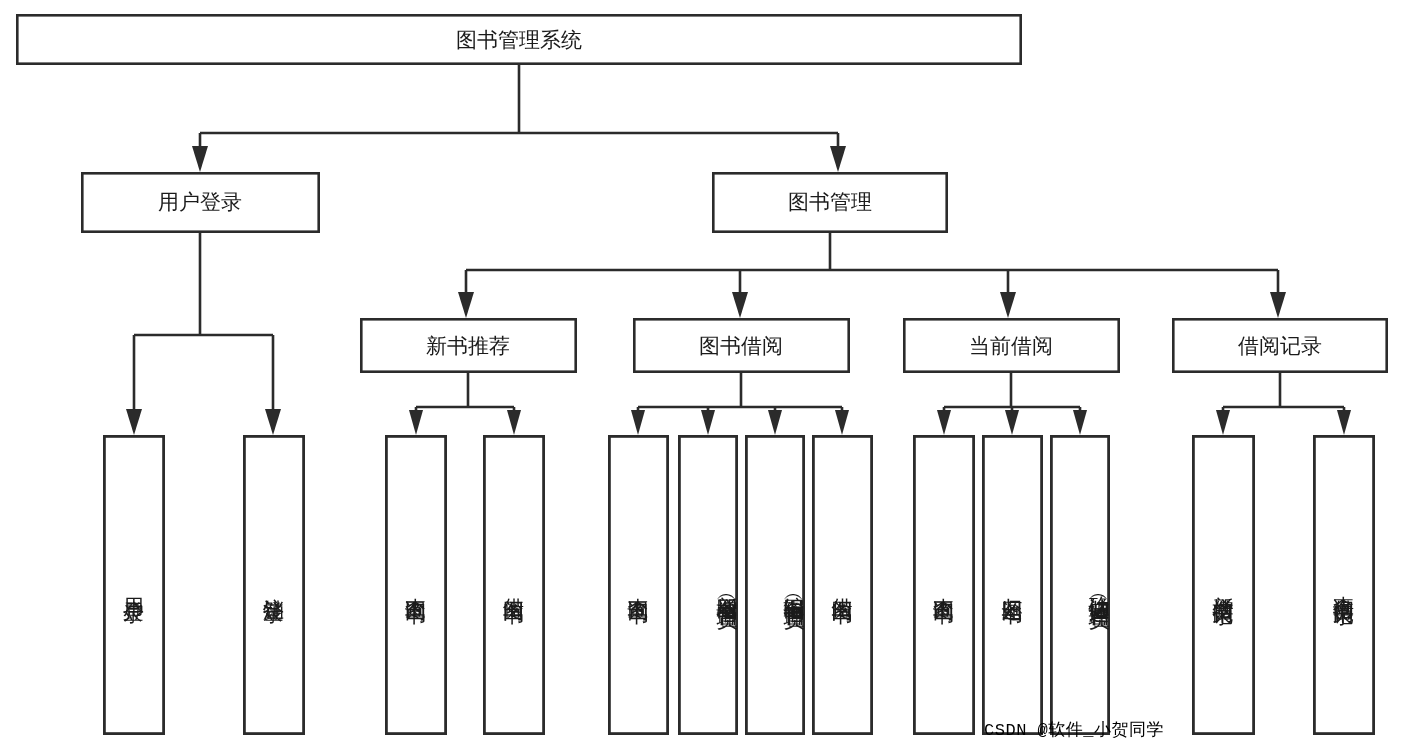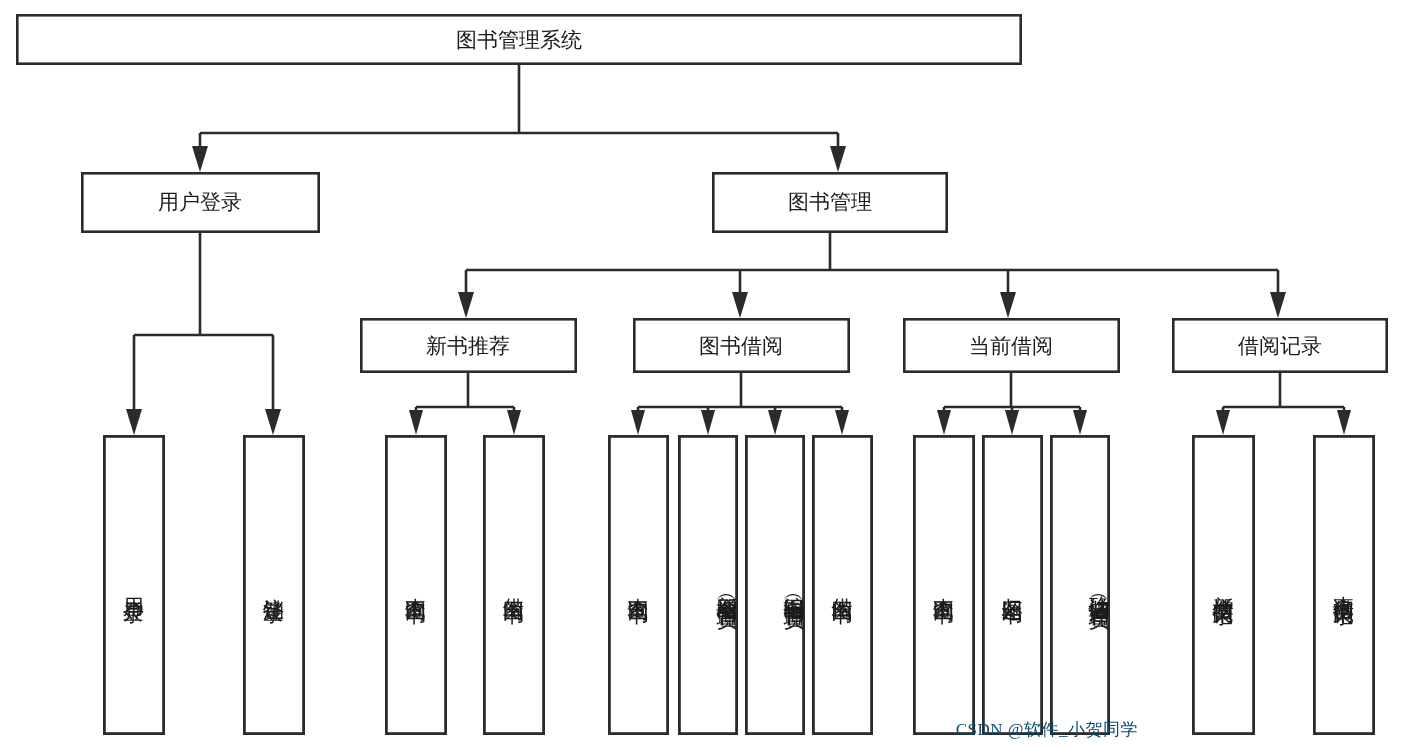--- a/index.html
+++ b/index.html
@@ -11,20 +11,21 @@
     width: 1405px;
     height: 747px;
     font-family: "Liberation Sans", "DejaVu Sans", sans-serif;
     overflow: hidden;
   }
   #diagram-root {
     position: relative;
     width: 1146px;
     height: 747px;
     background: #ffffff;
+    padding-left: 26px;
   }
   svg.diagram-canvas {
     position: absolute;
     left: 0;
     top: 0;
     width: 1405px;
     height: 747px;
   }
   .node-box {
     fill: #ffffff;
@@ -65,23 +66,23 @@
     display: flex;
     align-items: center;
     justify-content: center;
     white-space: nowrap;
     pointer-events: none;
   }
   .watermark {
     position: absolute;
     right: 8px;
     bottom: 6px;
-    font-family: Liberation Serif, serif;
+    font-family: Liberation Mono, monospace;
     font-size: 17px;
-    color: #0c4a6e;
+    color: #000000;
     letter-spacing: 0.5px;
     white-space: nowrap;
   }
 </style>
 </head>
 <body>
 
 <div id="diagram-root">
 
   <svg class="diagram-canvas" viewBox="0 0 1405 747" xmlns="http://www.w3.org/2000/svg">

